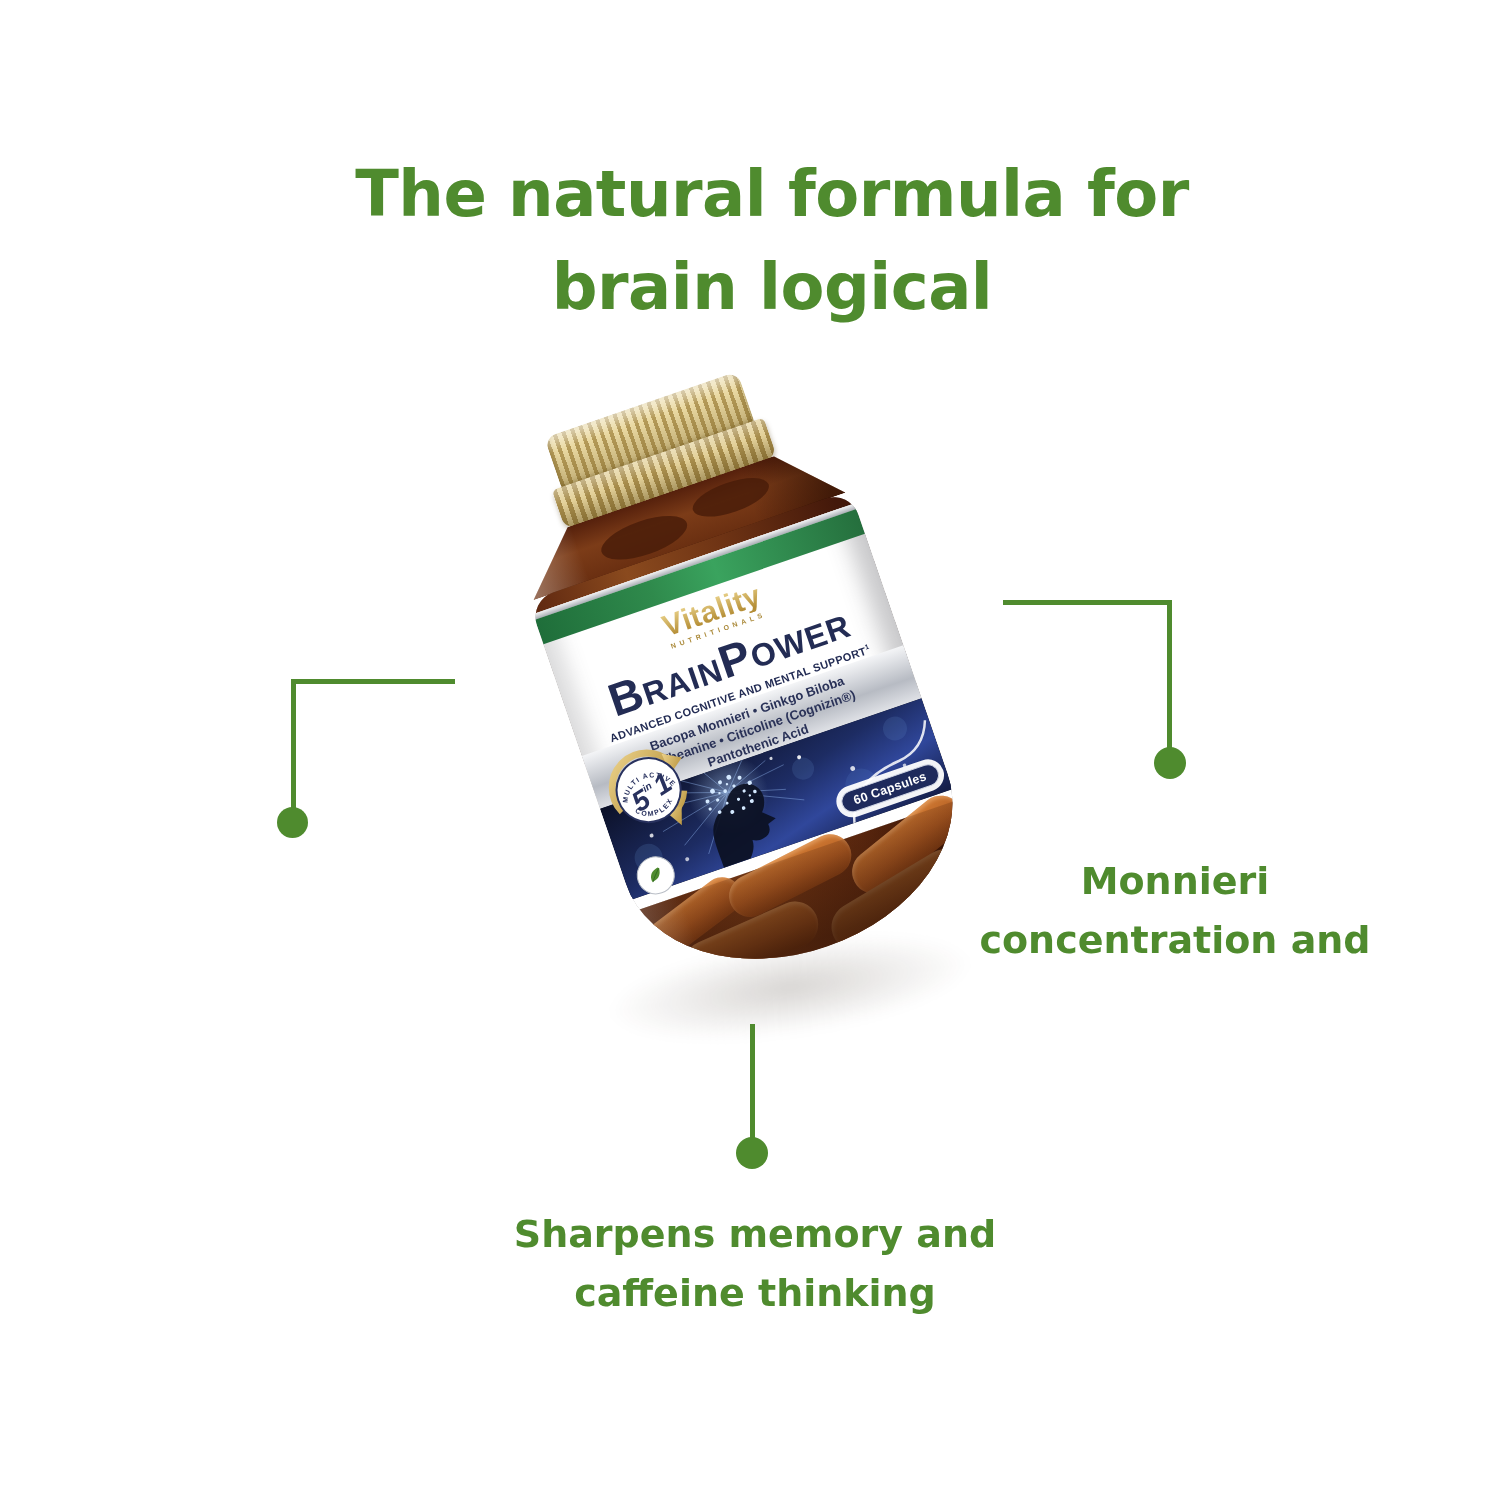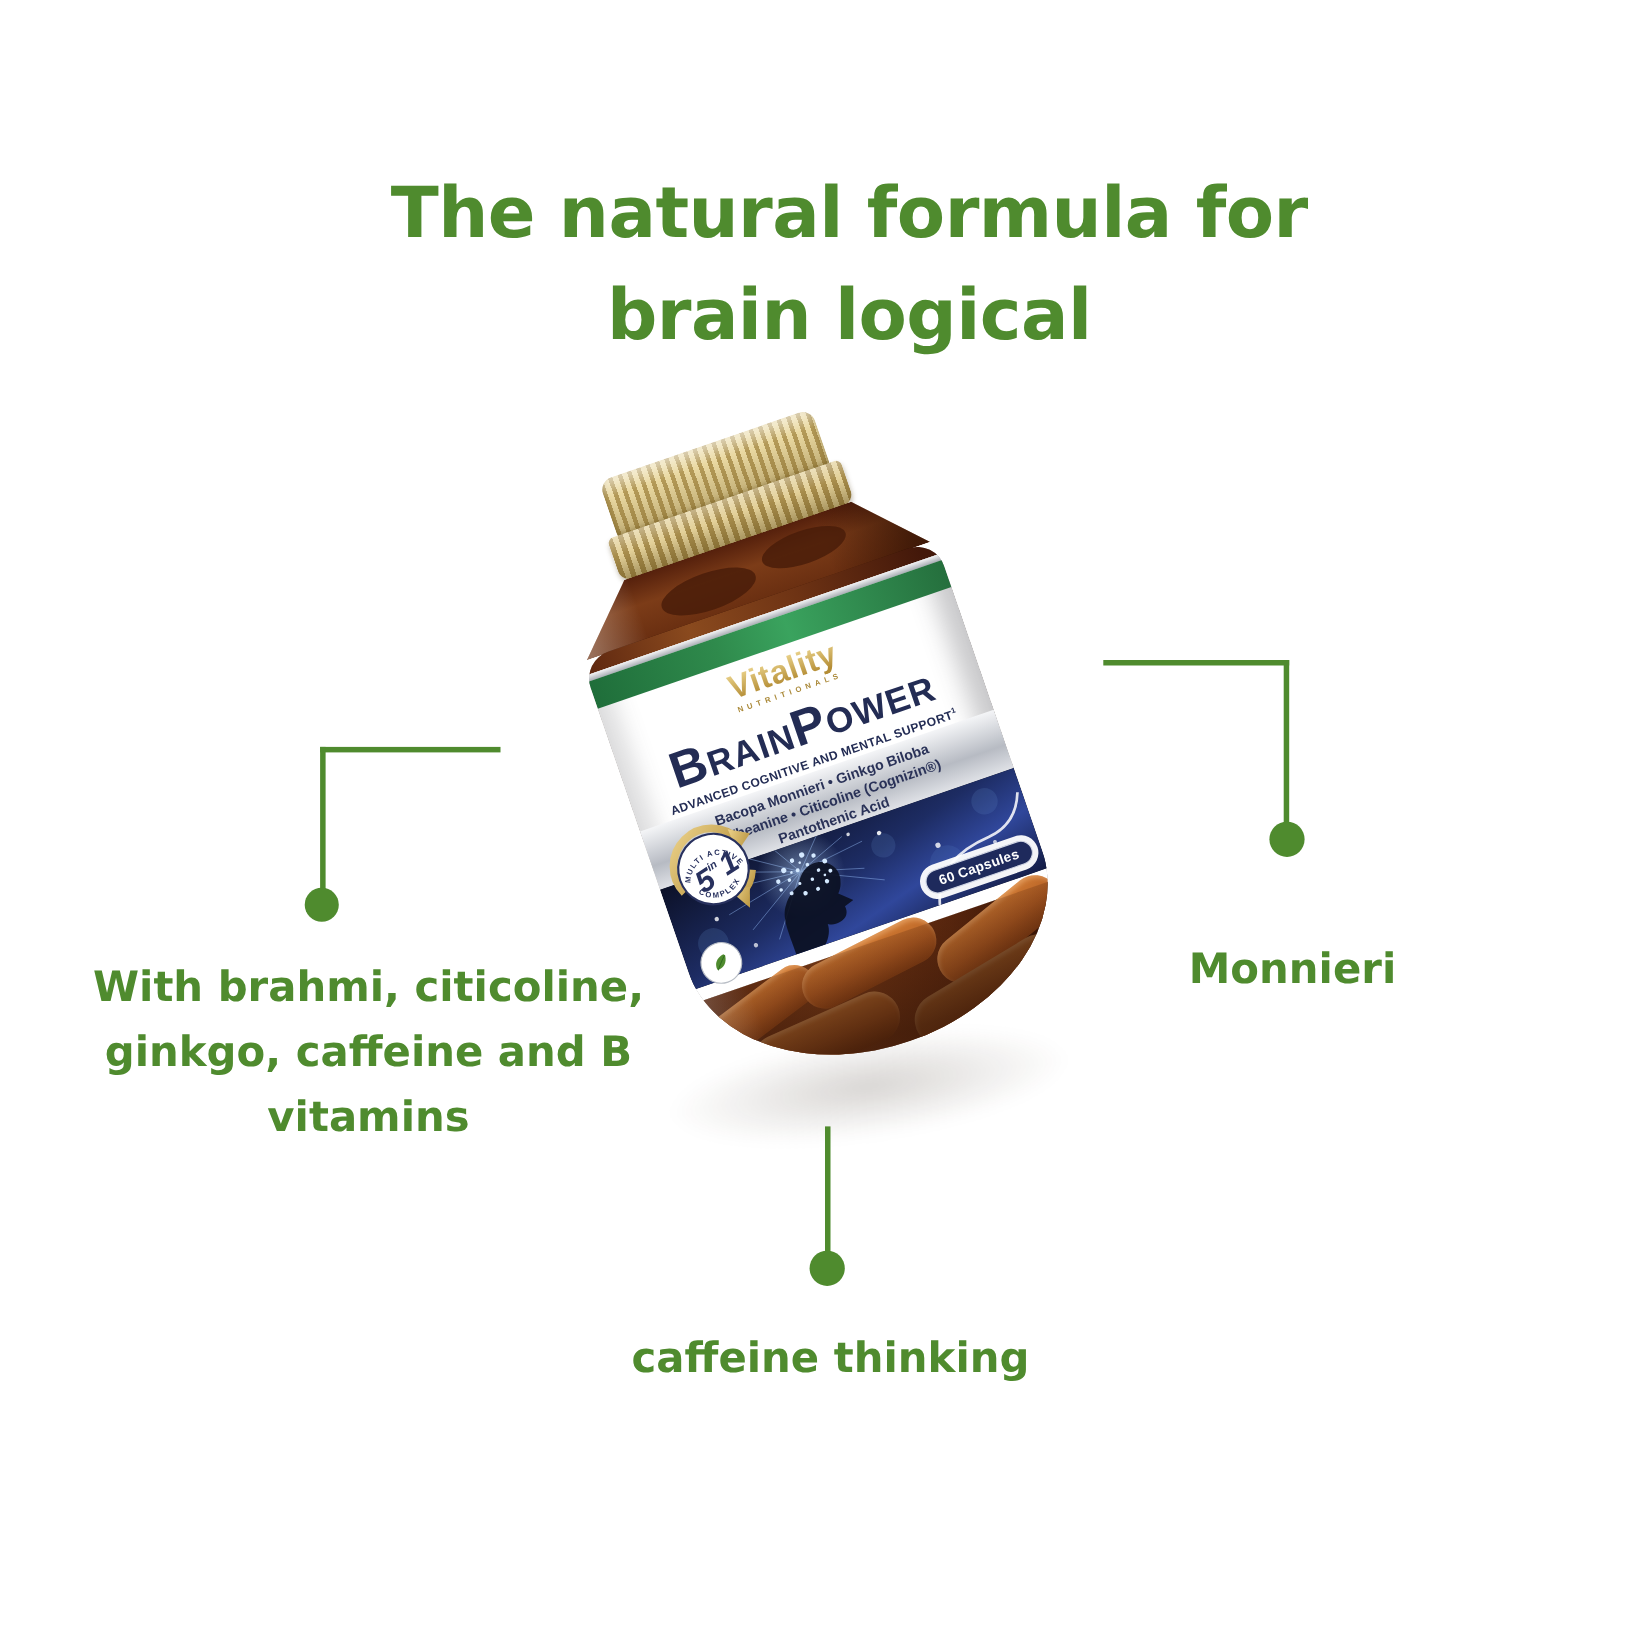--- a/index.html
+++ b/index.html
@@ -256,32 +256,29 @@
         <div class="capsule" style="left:214px;top:4px;width:130px;height:44px;transform:rotate(-20deg);"></div>
         <div class="capsule" style="left:28px;top:46px;width:142px;height:46px;transform:rotate(-5deg);filter:brightness(.82);"></div>
         <div class="capsule" style="left:178px;top:52px;width:152px;height:48px;transform:rotate(-12deg);filter:brightness(.72);"></div>
       </div>
     </div>
   </div>
 
   <div class="cl-line" id="cl-left-h"></div>
   <div class="cl-line" id="cl-left-v"></div>
   <div class="cl-dot" id="cl-left-dot"></div>
-  <div class="callout-text" id="cl-left-text">
-    <span>With brahmi, citicoline,</span>
-    <span>ginkgo, caffeine and B</span>
-    <span>vitamins</span>
-  </div>
 
   <div class="cl-line" id="cl-right-h"></div>
   <div class="cl-line" id="cl-right-v"></div>
   <div class="cl-dot" id="cl-right-dot"></div>
   <div class="callout-text" id="cl-right-text">
     <span>Monnieri</span>
+    <span>concentration and</span>
   </div>
 
   <div class="cl-line" id="cl-bottom-v"></div>
   <div class="cl-dot" id="cl-bottom-dot"></div>
   <div class="callout-text" id="cl-bottom-text">
+    <span>Sharpens memory and</span>
     <span>caffeine thinking</span>
   </div>
 
 </div>
 
 </body></html>

